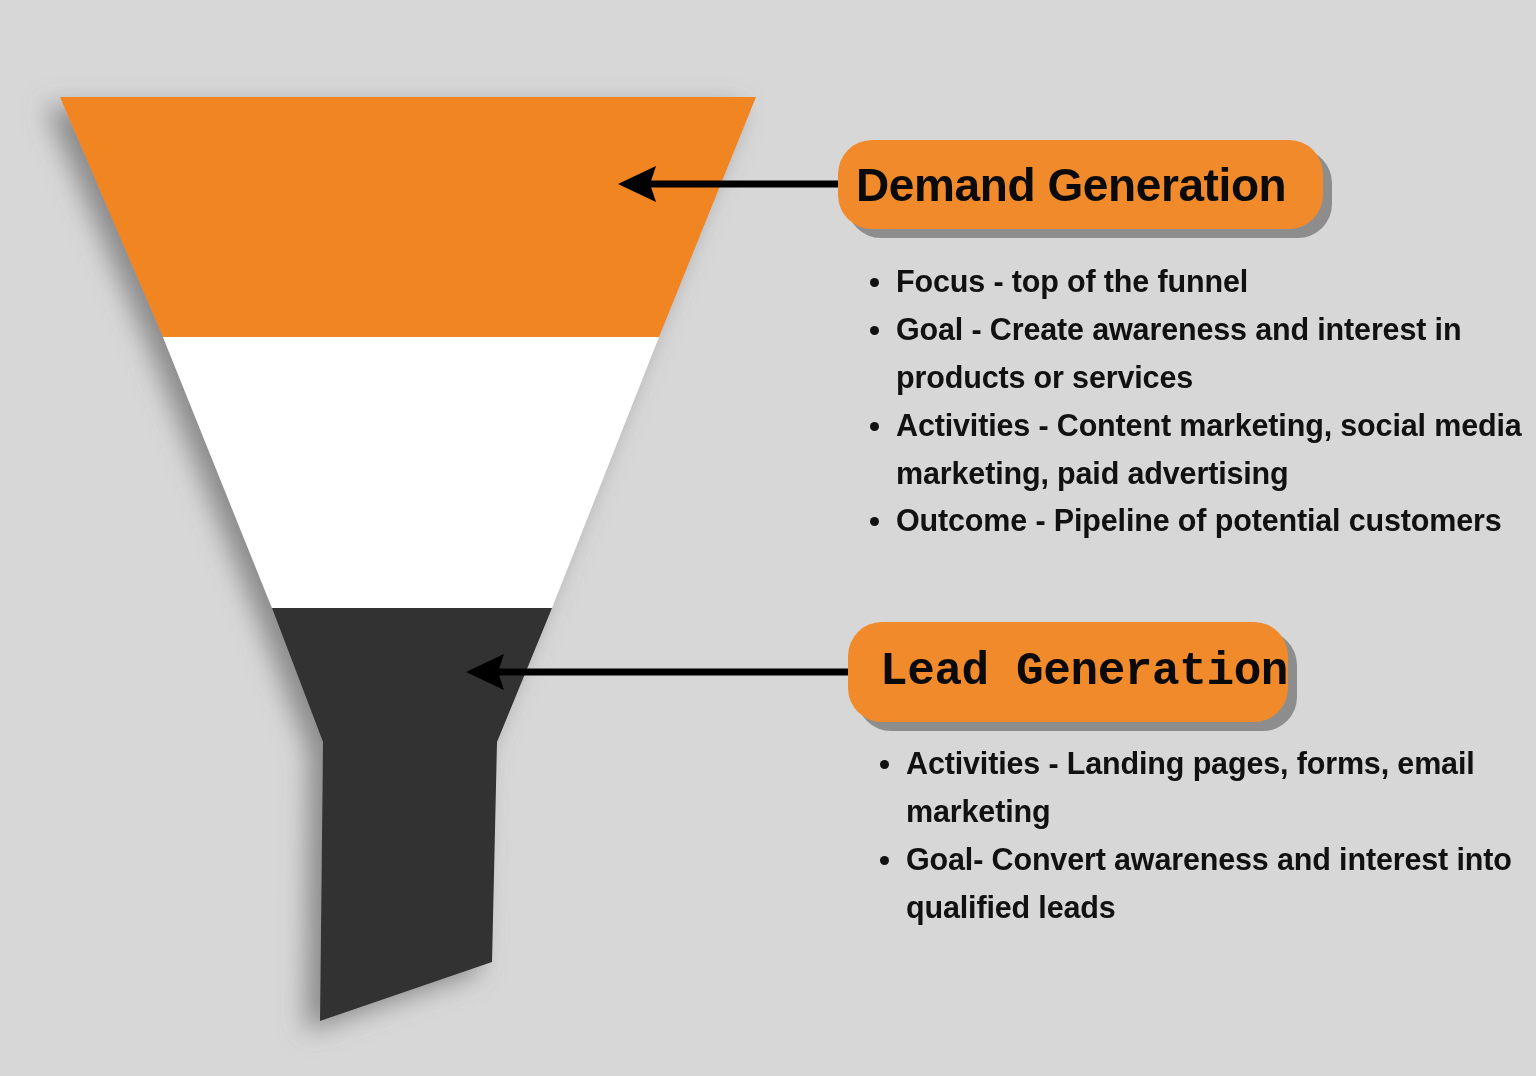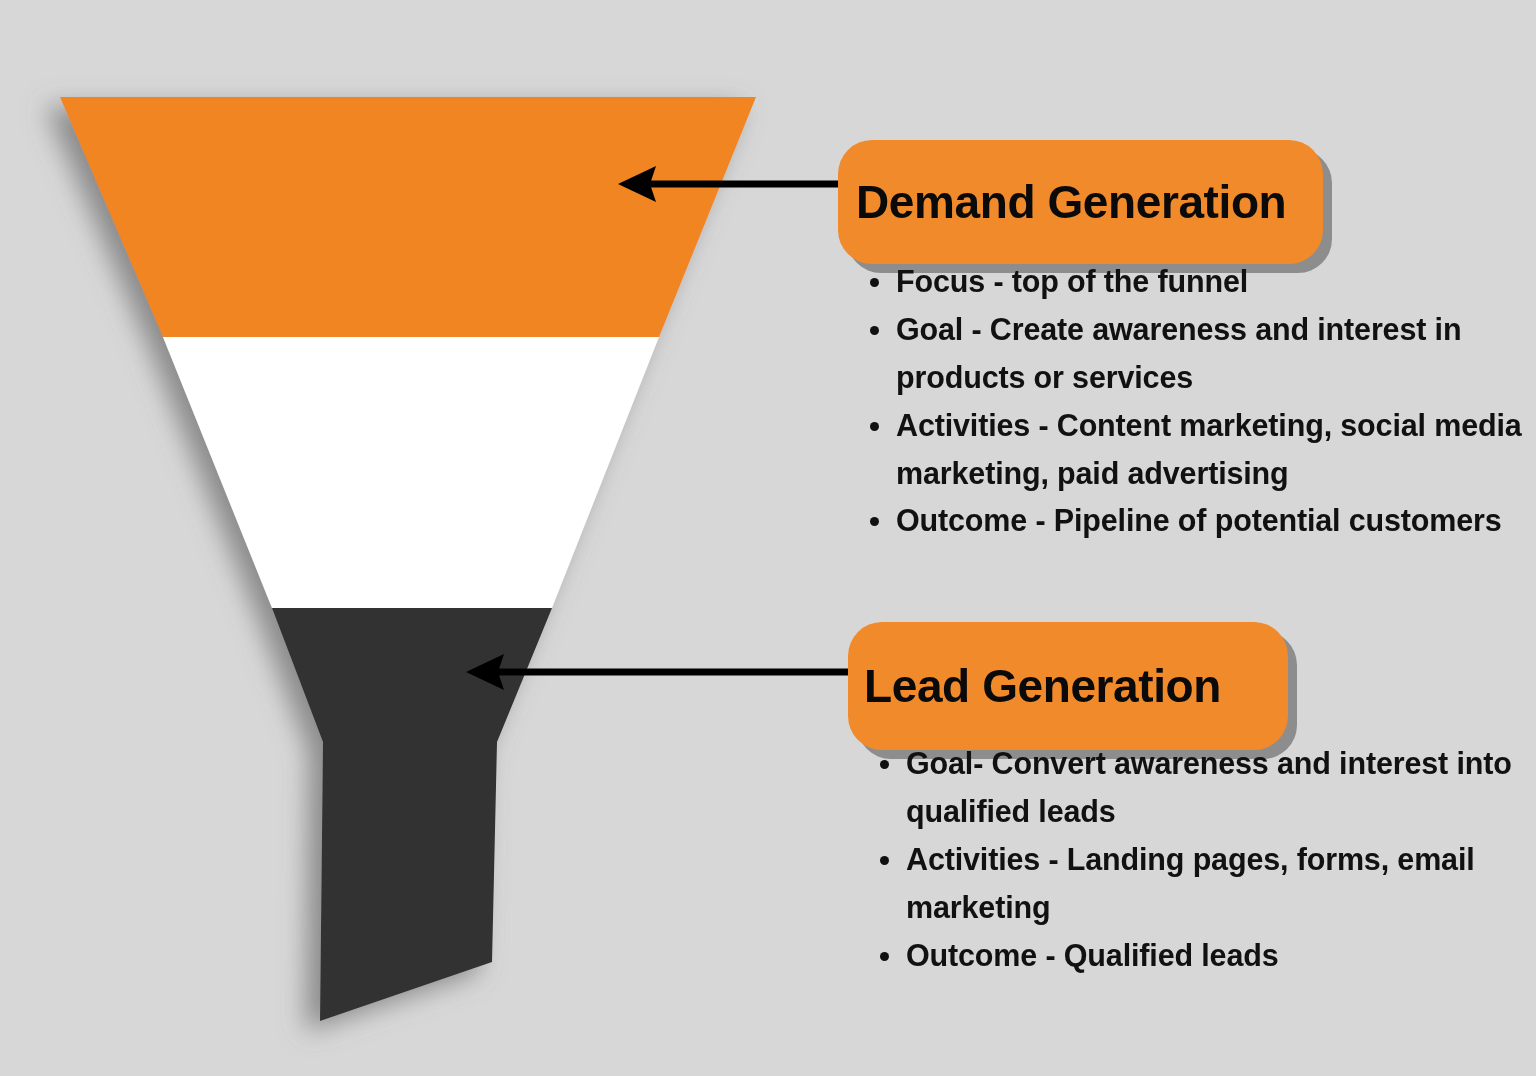--- a/index.html
+++ b/index.html
@@ -73,29 +73,30 @@
     color: #0a0a0a;
     letter-spacing: -0.4px;
     white-space: nowrap;
     line-height: 1;
   }
 
   #badge-demand {
     left: 10px;
     top: 140px;
     width: 485px;
-    height: 124px;
+    height: 89px;
     padding-left: 18px;
   }
   #badge-lead {
     left: 20px;
     top: 622px;
     width: 440px;
-    height: 128px;
-    padding-left: 16px;
+    height: 100px;
+    padding-left: 32px;
+    font-family: Liberation Mono, monospace;
   }
 
   .bullet-list {
     position: absolute;
     margin: 0;
     padding: 0 0 0 56px;
     list-style: none;
   }
   .bullet-list li {
     position: relative;
@@ -173,19 +174,18 @@
       <li>Goal - Create awareness and interest in products or services</li>
       <li>Activities - Content marketing, social media marketing, paid advertising</li>
       <li>Outcome - Pipeline of potential customers</li>
     </ul>
 
     <div class="badge" id="badge-lead">
       <span class="badge-label">Lead Generation</span>
     </div>
 
     <ul class="bullet-list" id="list-lead">
+      <li>Activities - Landing pages, forms, email marketing</li>
       <li>Goal- Convert awareness and interest into qualified leads</li>
-      <li>Activities - Landing pages, forms, email marketing</li>
-      <li>Outcome - Qualified leads</li>
     </ul>
 
   </div>
 </div>
 
 </body></html>

